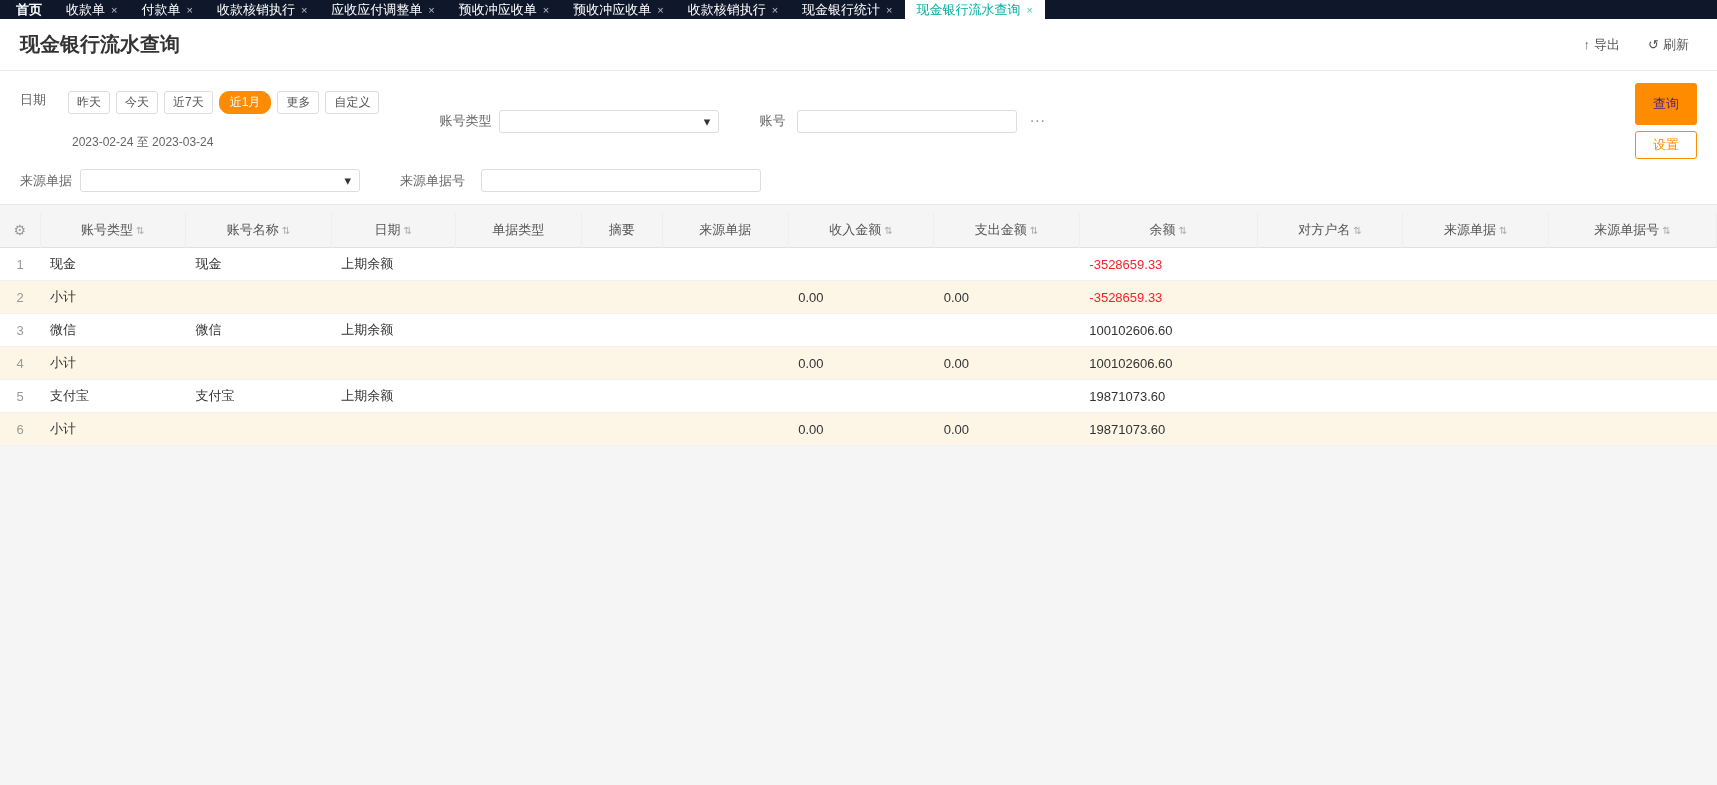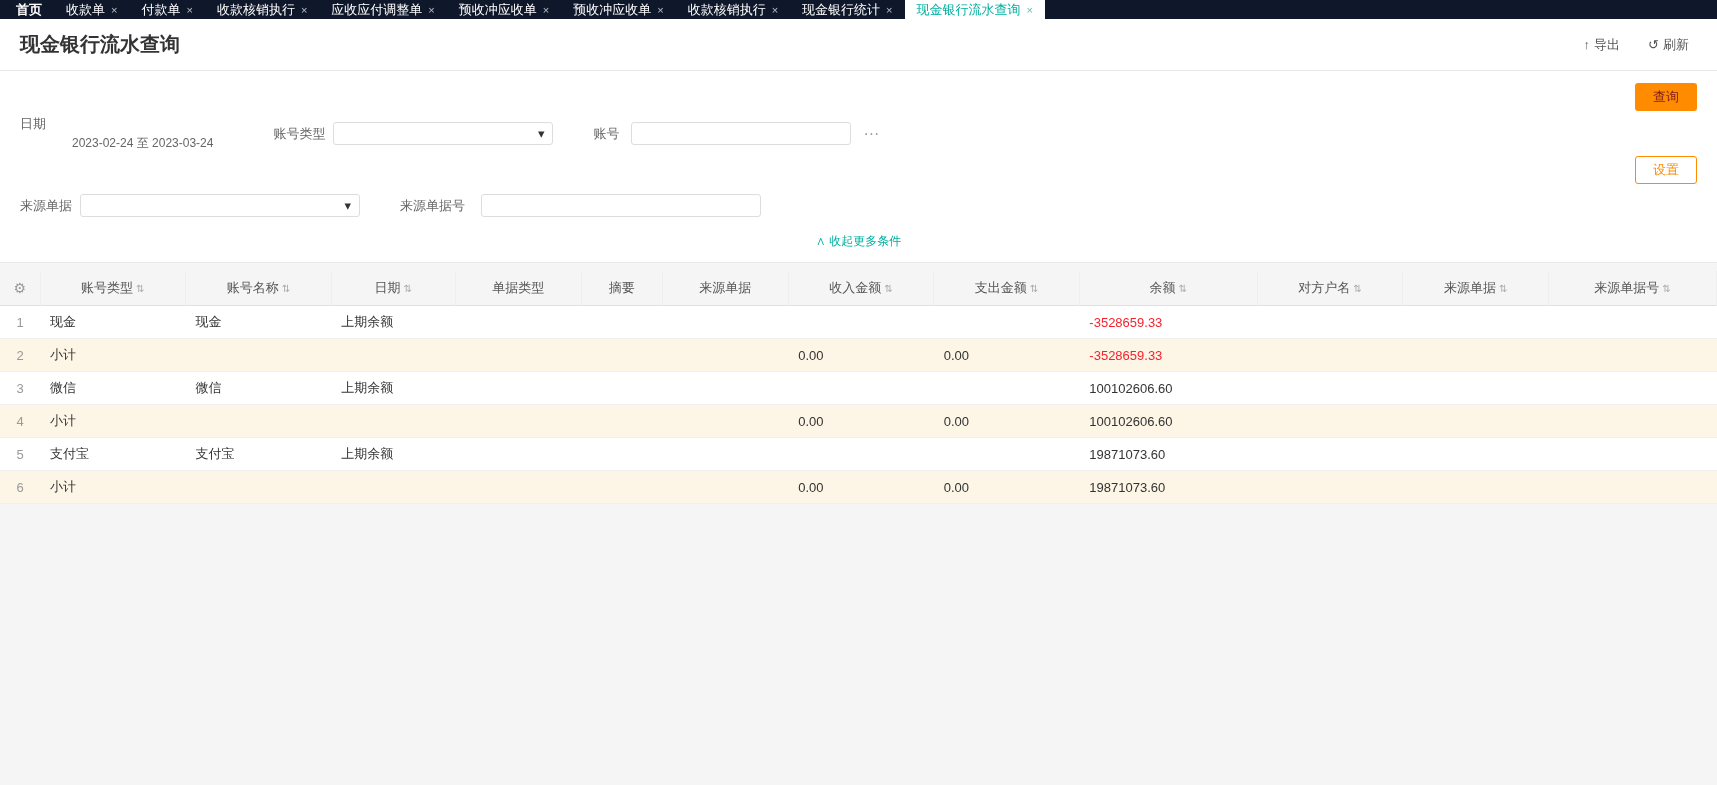--- a/index.html
+++ b/index.html
@@ -137,36 +137,35 @@
     }
     .filter-dots {
       color: #999;
       font-size: 16px;
       cursor: pointer;
       padding: 0 4px;
     }
     .account-label { min-width: 30px; color: #666; }
     .query-btn {
       background: #ff8c00;
-      color: #7f1d1d;
+      color: #4c1d95;
       border: none;
       border-radius: 3px;
-      padding: 5px 18px;
+      padding: 12px 18px;
       cursor: pointer;
       font-size: 13px;
     }
     .settings-btn {
       background: #fff;
       color: #ff8c00;
       border: 1px solid #ff8c00;
       border-radius: 3px;
       padding: 4px 14px;
       cursor: pointer;
       font-size: 13px;
-      margin-top: 39px;
     }
     .collapse-bar {
       text-align: center;
       padding: 6px 0 0;
       color: #00b0a0;
       font-size: 12px;
       cursor: pointer;
     }
 
     
@@ -289,20 +288,28 @@
     </div>
   </div>
 </div>
 
 <div class="filter-area">
   <div class="filter-row">
 
     <div style="display:flex;align-items:flex-start;gap:8px;">
       <span class="filter-label">日期</span>
       <div style="display:flex;flex-direction:column;">
+        <div class="date-filters">
+          <button class="date-btn">昨天</button>
+          <button class="date-btn">今天</button>
+          <button class="date-btn">近7天</button>
+          <button class="date-btn active">近1月</button>
+          <button class="date-btn">更多</button>
+          <button class="date-btn">自定义</button>
+        </div>
         <div class="date-range">2023-02-24 至 2023-03-24</div>
       </div>
     </div>
 
     <div style="display:flex;align-items:center;gap:8px;margin-left:40px;">
       <span class="filter-label">账号类型</span>
       <div class="filter-select" style="min-width:220px;">
         <span class="placeholder"></span>
         <span>▾</span>
       </div>
@@ -327,24 +334,20 @@
         <span class="placeholder"></span>
         <span>▾</span>
       </div>
     </div>
     <div class="source-item" style="margin-left:20px;">
       <span class="filter-label">来源单据号</span>
       <input class="filter-input" style="min-width: 280px; margin-left: 8px;" type="text">
     </div>
   </div>
 
-  <div class="collapse-bar">
-    <span>∧</span>
-    <span>收起更多条件</span>
-  </div>
 </div>
 
 <div class="table-container">
   <table>
     <thead>
       <tr>
         <th class="top-left-cell">
           <span class="gear-icon">⚙</span>
         </th>
         <th>

